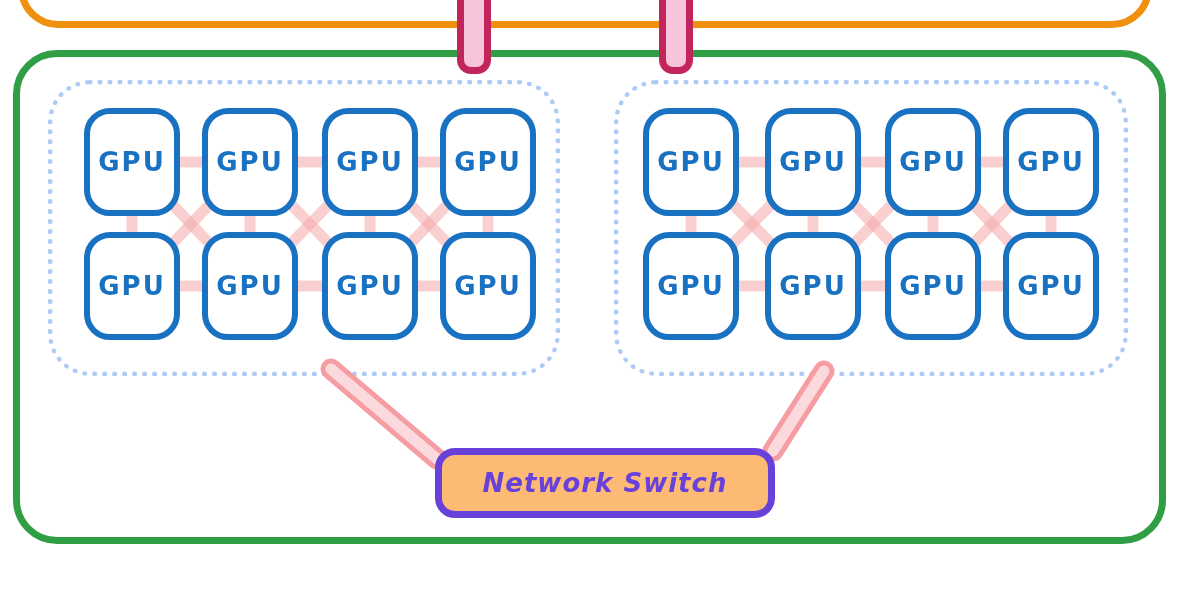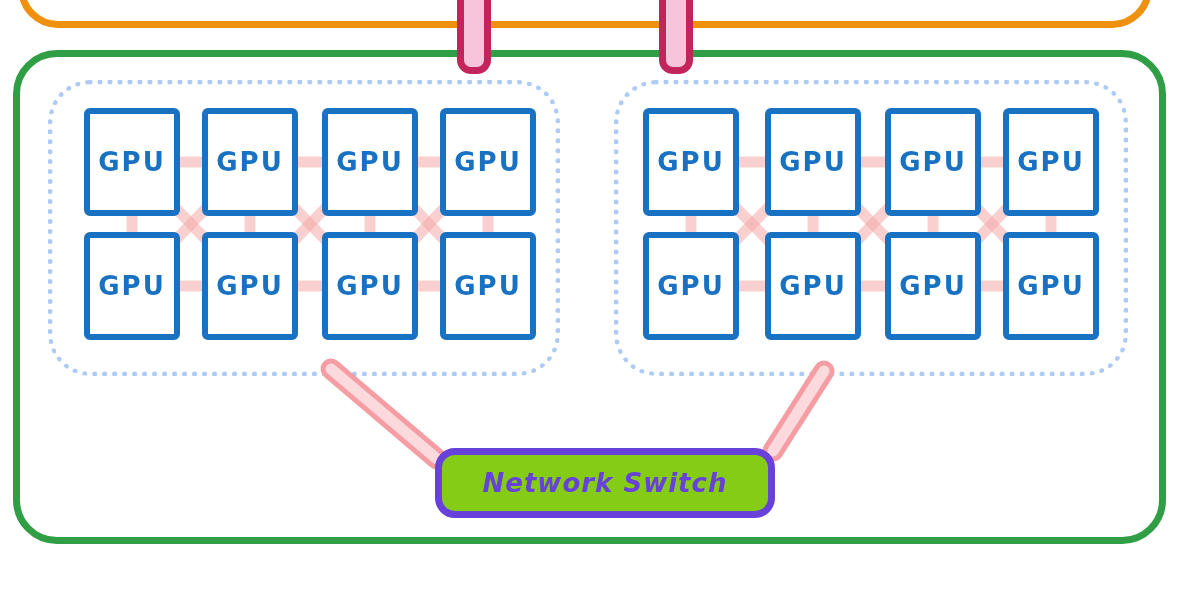--- a/index.html
+++ b/index.html
@@ -25,33 +25,33 @@
     position:absolute;top:80px;height:296px;box-sizing:border-box;
     border:5px dotted var(--cluster-border-dotted,#aecbf5);
     border-radius:42px;z-index:5;background:transparent;
   }
   #cluster-1{left:48px;width:512px;}
   #cluster-2{left:614px;width:514px;}
   
   .gpu{
     position:absolute;width:96px;height:108px;box-sizing:border-box;
     background:#ffffff;border:6px solid var(--gpu-border,#1971c2);
-    border-radius:6px;z-index:20;
+    border-radius:26px;z-index:20;
     display:flex;align-items:center;justify-content:center;
     color:var(--gpu-text,#1971c2);font-size:26px;font-weight:bold;
     letter-spacing:2px;
   }
   
   svg.layer{position:absolute;left:0;top:0;width:1200px;height:600px;pointer-events:none;}
   #mesh{z-index:10;}
   #downlinks{z-index:30;}
   
   .switch{
     position:absolute;left:435px;top:448px;width:340px;height:70px;
-    box-sizing:border-box;background:#84cc16;
+    box-sizing:border-box;background:#fdba74;
     border:7px solid var(--switch-border,#6741d9);border-radius:20px;
     z-index:40;display:flex;align-items:center;justify-content:center;
   }
   .switch span{
     color:var(--switch-text,#6741d9);font-size:26px;font-weight:bold;
     font-style:italic;letter-spacing:1px;
   }
   
   .uplink{
     position:absolute;top:-14px;width:34px;height:88px;box-sizing:border-box;

